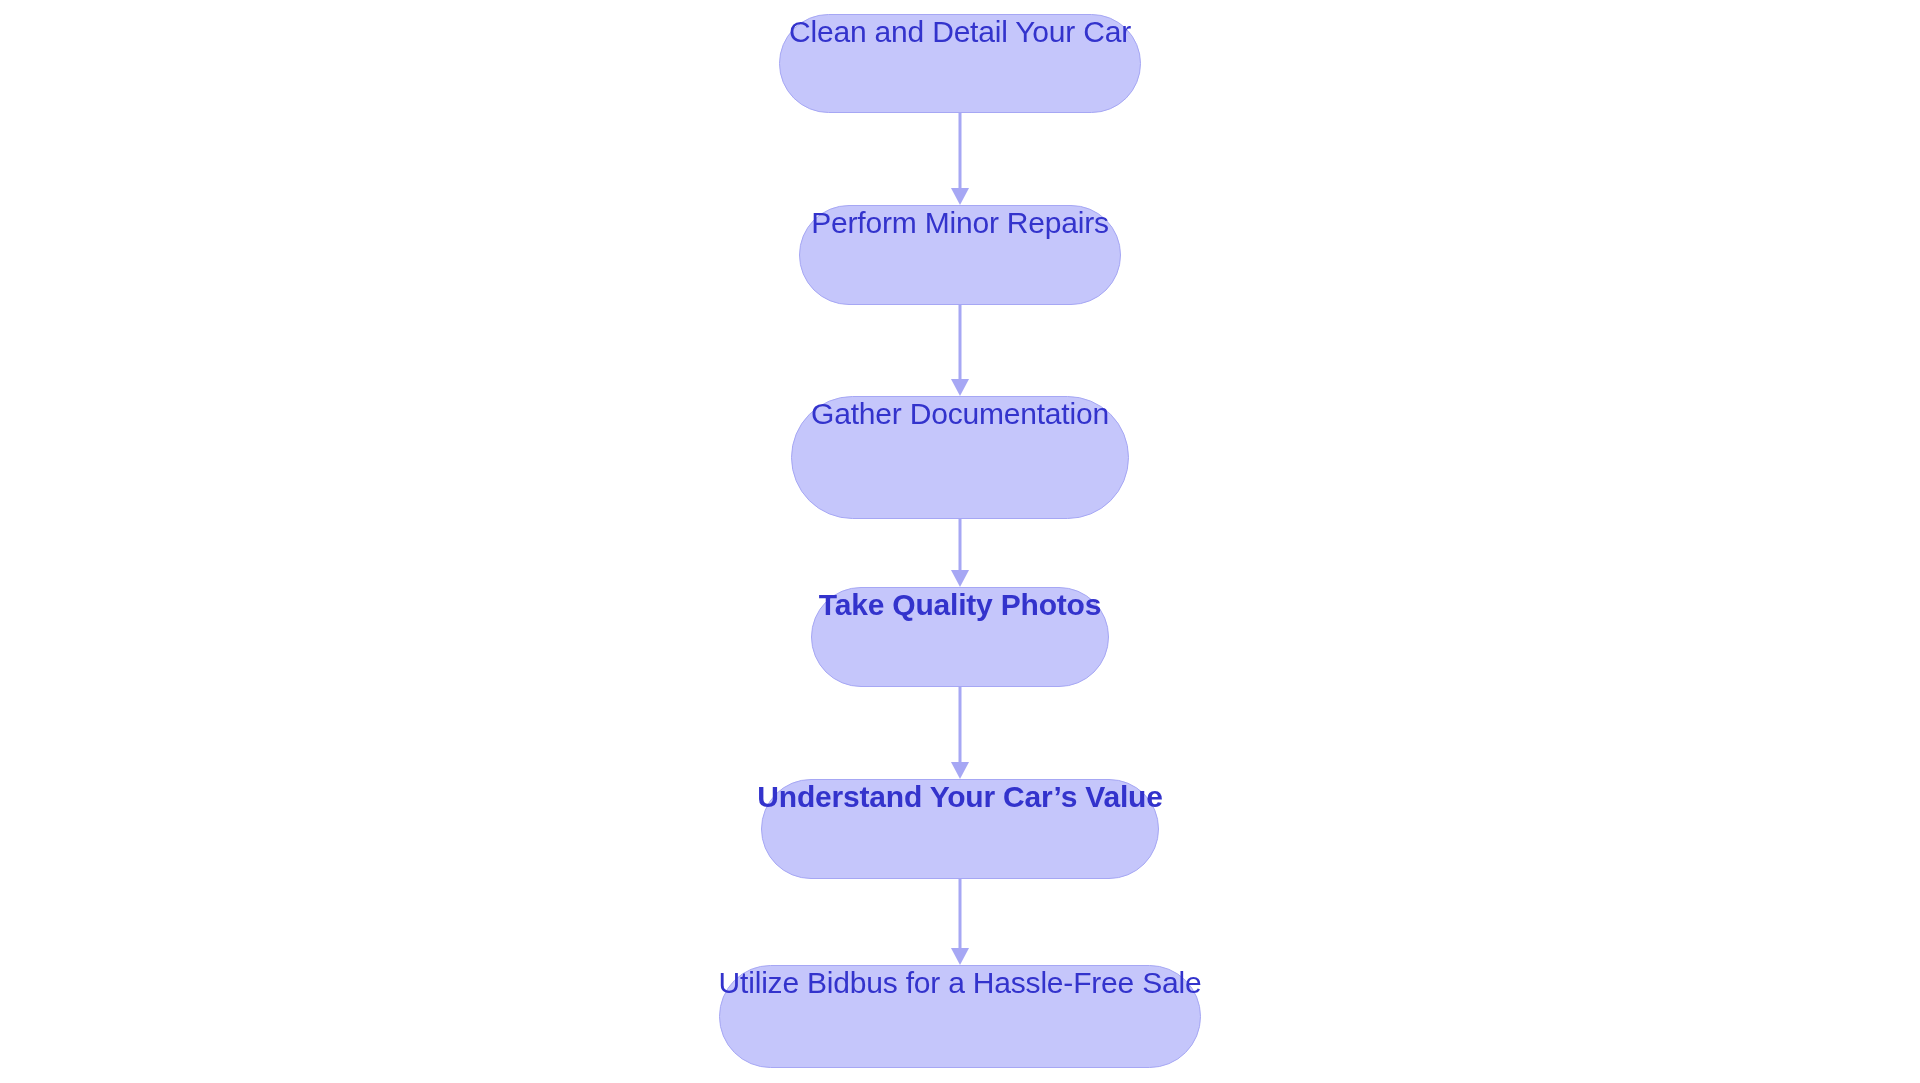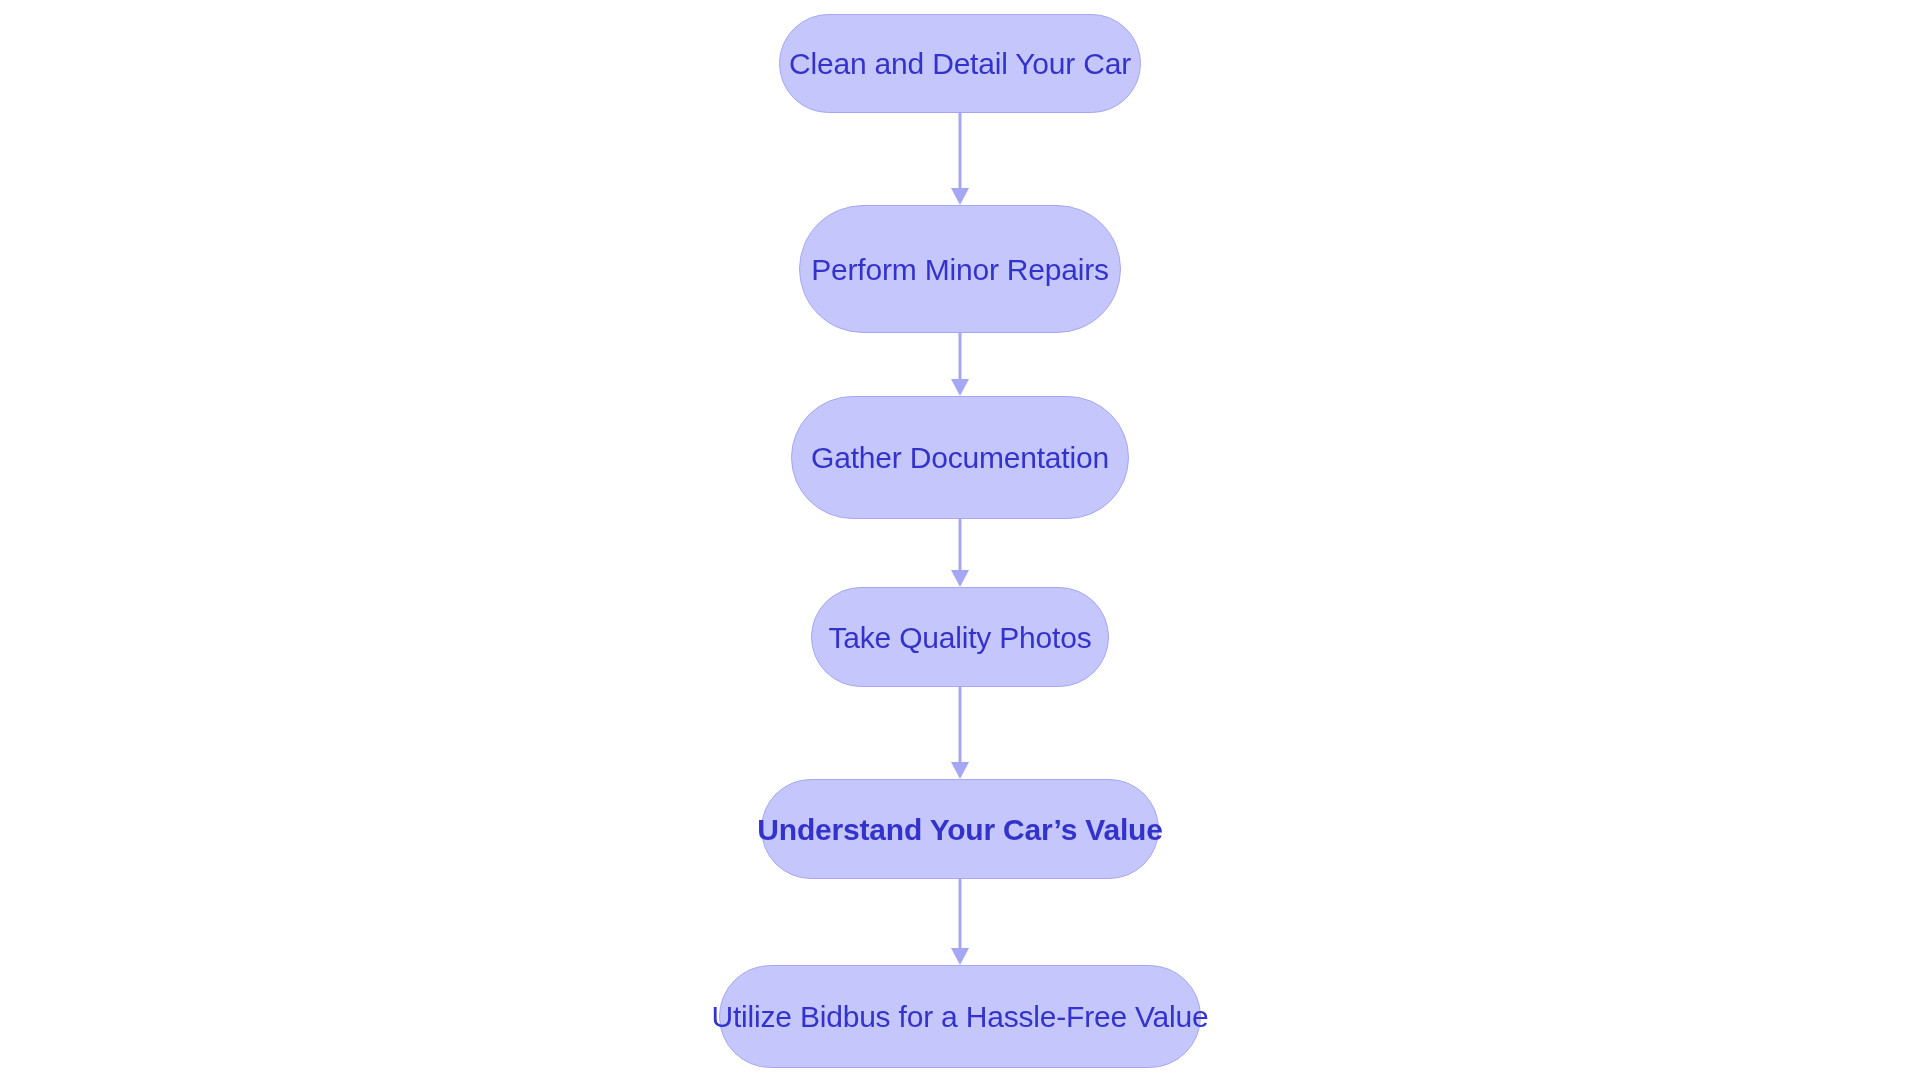--- a/index.html
+++ b/index.html
@@ -25,21 +25,20 @@
   
   .node {
     position: absolute;
     box-sizing: border-box;
     left: 50%;
     transform: translateX(-50%);
     background: #c5c6fb;
     border: 1.6px solid #a6a7f4;
     border-radius: 999px;
     display: flex;
-    align-items: center;
     justify-content: center;
     text-align: center;
     color: #3333cc;
     font-size: 30px;
     font-weight: 400;
     letter-spacing: -0.2px;
     line-height: 1.1;
     white-space: nowrap;
     padding: 0 28px;
     z-index: 2;
@@ -105,33 +104,33 @@
 
   <div class="connector" style="top:879px;height:86px;">
     <div class="stem" style="height:69px;"></div>
     <div class="head"></div>
   </div>
 
   <div class="node" style="top:14px;width:362px;height:99px;">
     <span class="node-label">Clean and Detail Your Car</span>
   </div>
 
-  <div class="node" style="top:205px;width:322px;height:128px;">
+  <div class="node" style="top:205px;width:322px;height:100px;">
     <span class="node-label">Perform Minor Repairs</span>
   </div>
 
   <div class="node" style="top:396px;width:338px;height:123px;">
     <span class="node-label">Gather Documentation</span>
   </div>
 
-  <div class="node" style="top:587px;width:298px;height:100px;">
+  <div class="node" style="top:587px;width:298px;height:100px;font-weight:bold;">
     <span class="node-label">Take Quality Photos</span>
   </div>
 
   <div class="node" style="top:779px;width:398px;height:100px;font-weight:bold;">
     <span class="node-label">Understand Your Car’s Value</span>
   </div>
 
   <div class="node" style="top:965px;width:482px;height:103px;">
-    <span class="node-label">Utilize Bidbus for a Hassle-Free Value</span>
+    <span class="node-label">Utilize Bidbus for a Hassle-Free Sale</span>
   </div>
 
 </div>
 
 </body></html>

